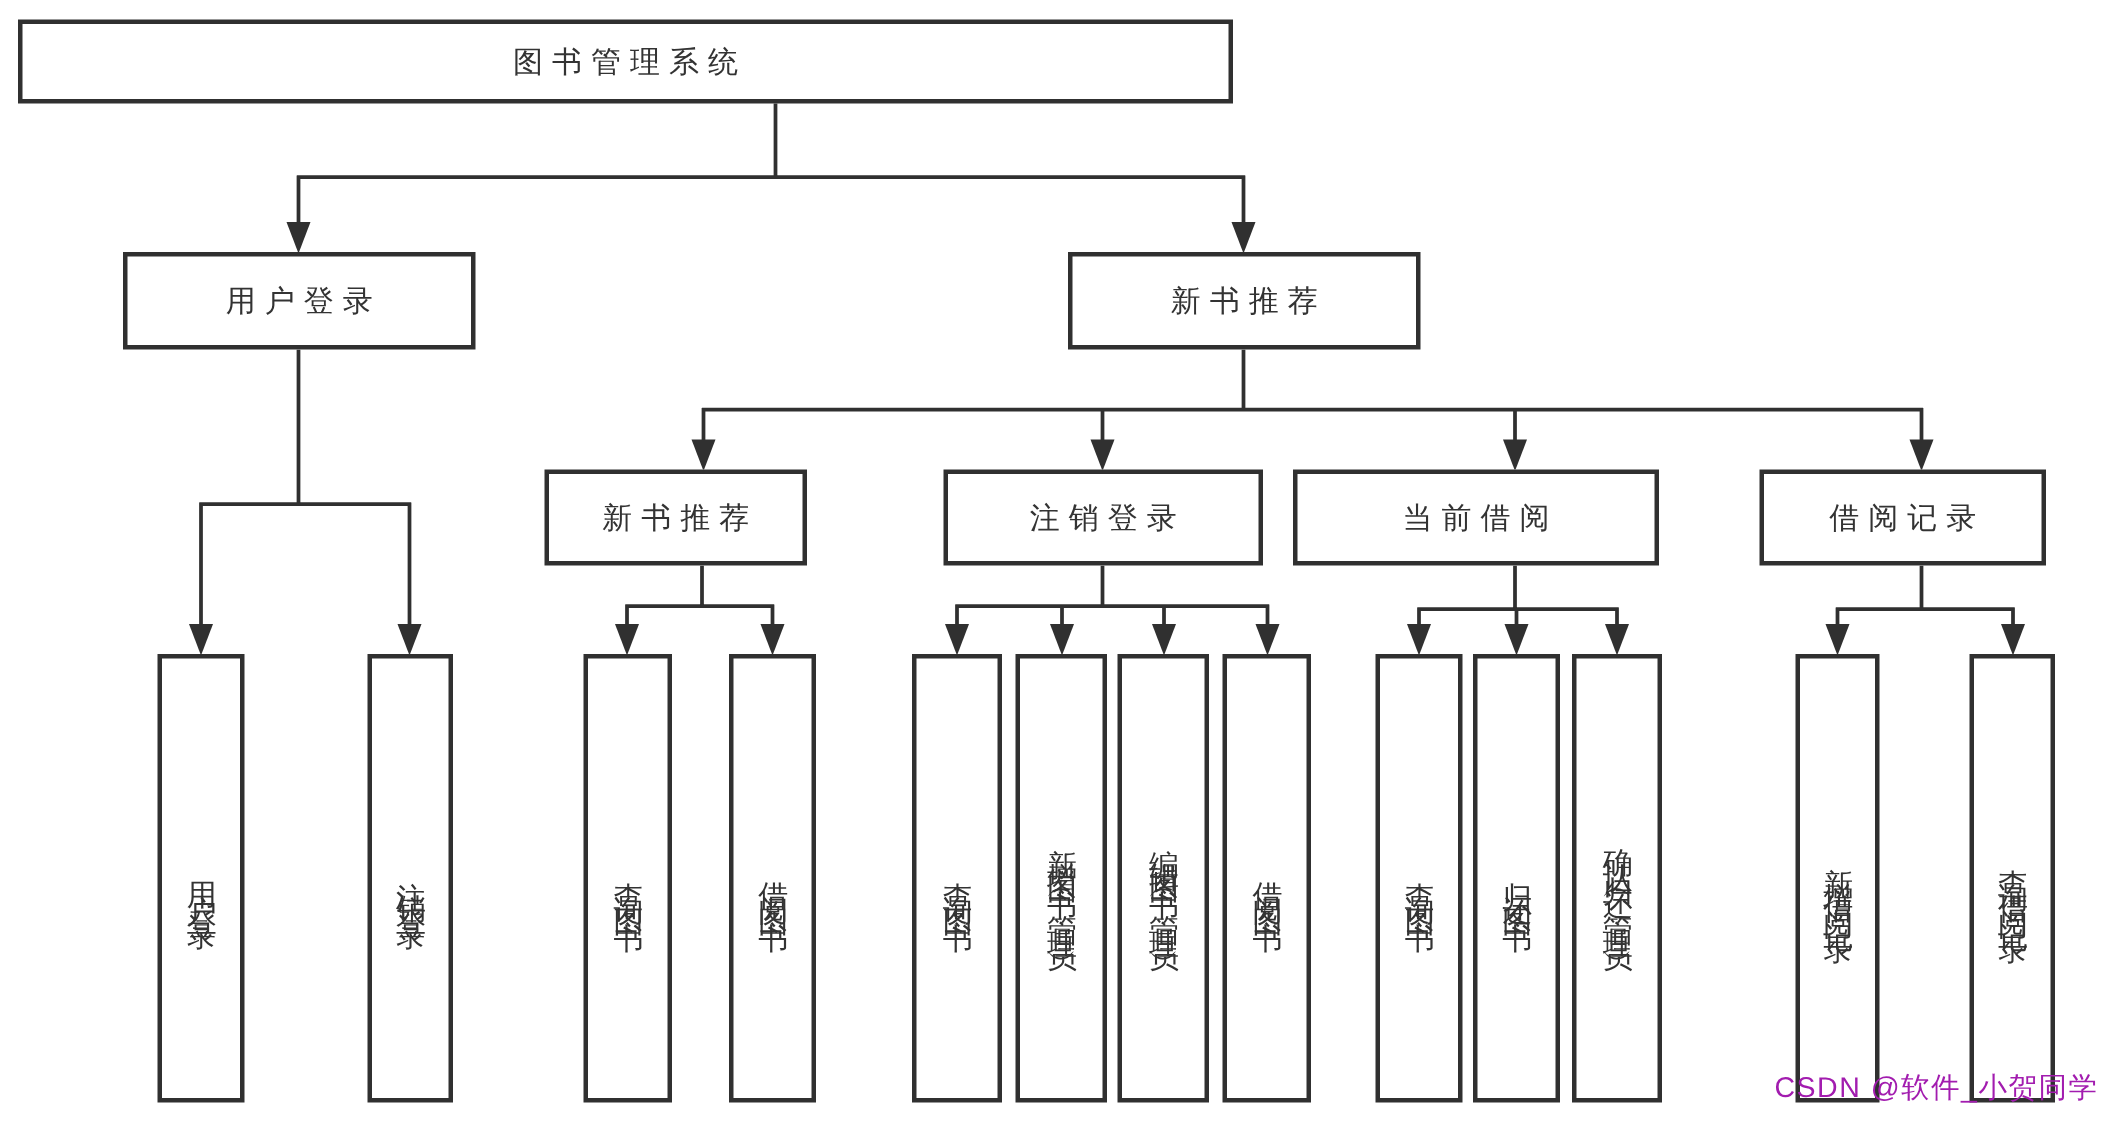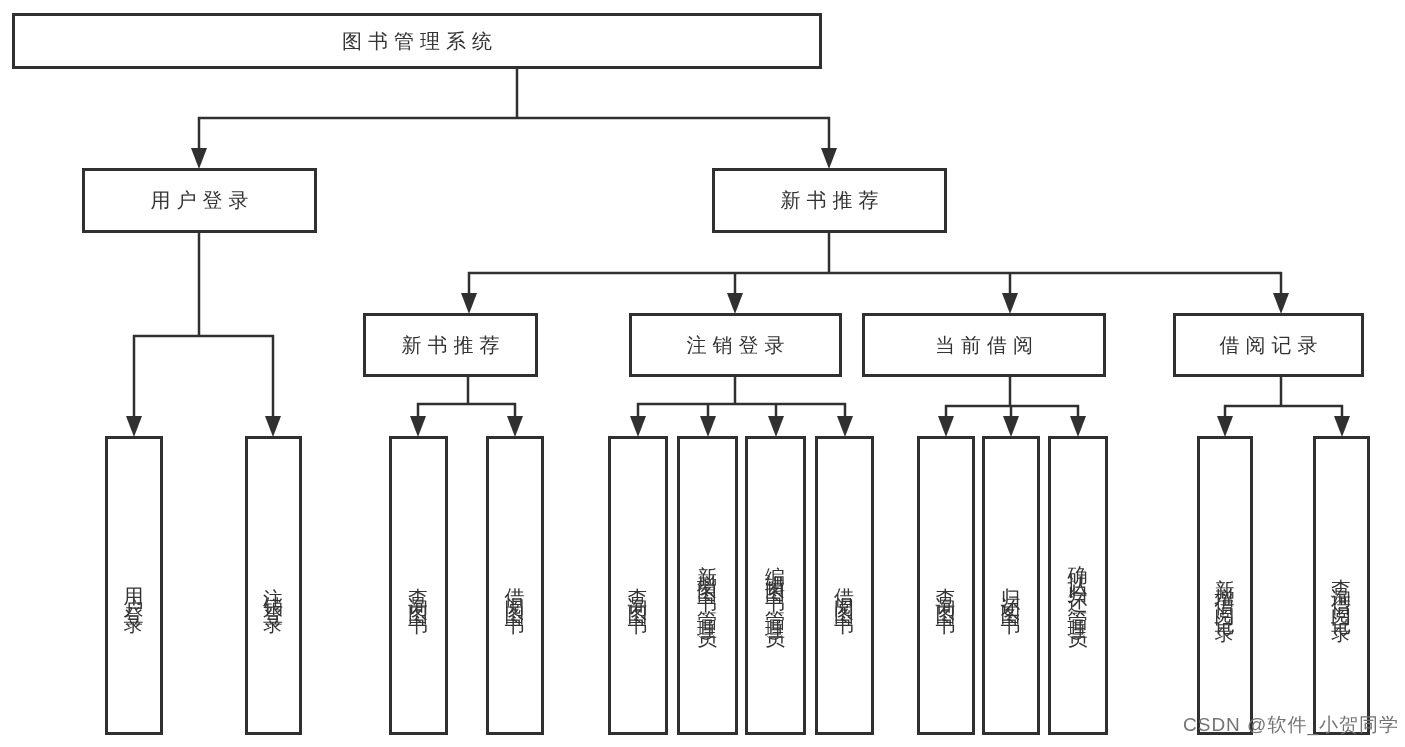--- a/index.html
+++ b/index.html
@@ -35,21 +35,21 @@
     margin-bottom:-9px;
     font-size:20px;
     line-height:1;
     white-space:nowrap;
   }
   #watermark{
     position:absolute;
     left:1183px;top:712px;
     font-size:19px;
     letter-spacing:1px;
-    color:#737373;
+    color:#a21caf;
     z-index:5;
     white-space:nowrap;
   }
 </style>
 </head>
 <body>
 
 <div id="canvas">
 
   <svg id="connectors" viewBox="0 0 1405 747" fill="none" stroke="#303030" stroke-width="2.5">

